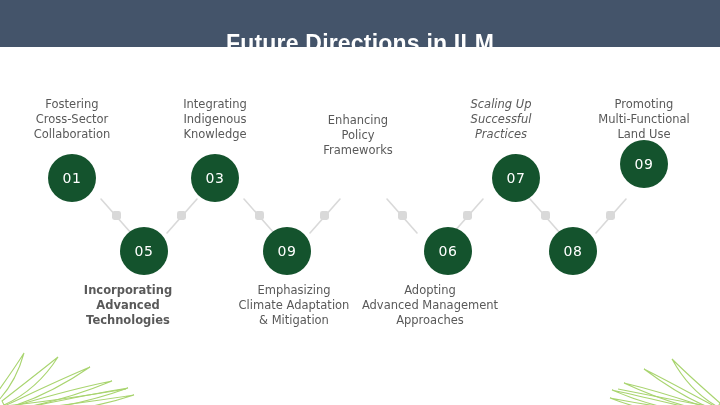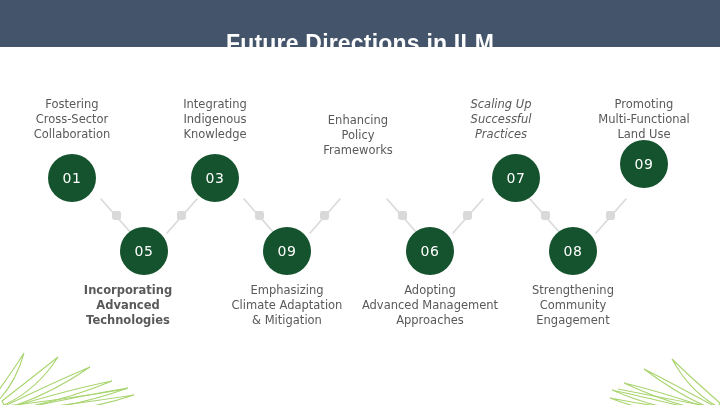--- a/index.html
+++ b/index.html
@@ -129,21 +129,21 @@
     </div>
     <div class="step-node" style="left:120px; top:180px;">
       <span class="step-num">05</span>
     </div>
     <div class="step-node" style="left:191px; top:107px;">
       <span class="step-num">03</span>
     </div>
     <div class="step-node" style="left:263px; top:180px;">
       <span class="step-num">09</span>
     </div>
-    <div class="step-node" style="left:406px; top:180px;">
+    <div class="step-node" style="left:424px; top:180px;">
       <span class="step-num">06</span>
     </div>
     <div class="step-node" style="left:492px; top:107px;">
       <span class="step-num">07</span>
     </div>
     <div class="step-node" style="left:549px; top:180px;">
       <span class="step-num">08</span>
     </div>
     <div class="step-node" style="left:620px; top:93px;">
       <span class="step-num">09</span>
@@ -161,29 +161,26 @@
     <div class="step-label label-top" style="left:421px; top:50px;font-style:italic;">Scaling Up
 Successful
 Practices</div>
     <div class="step-label label-top" style="left:564px; top:50px;">Promoting
 Multi-Functional
 Land Use</div>
 
     <div class="step-label label-bottom" style="left:48px;  top:236px;font-weight:bold;">Incorporating
 Advanced
 Technologies</div>
-    <div class="step-label label-bottom" style="left:207px; top:236px;">Emphasizing
+    <div class="step-label label-bottom" style="left:214px; top:236px;">Emphasizing
 Climate Adaptation
 &amp; Mitigation</div>
     <div class="step-label label-bottom" style="left:350px; top:236px;">Adopting
 Advanced Management
 Approaches</div>
-    <div class="step-label label-bottom" style="left:493px; top:236px;">Strengthening
-Community
-Engagement</div>
 
   </div>
 
   <svg class="frond" id="frond-left" width="150" height="70" viewBox="0 0 150 70" xmlns="http://www.w3.org/2000/svg">
     <g fill="none" stroke="#8cc63f" stroke-width="1.1" opacity="0.75">
       <path d="M2 68 C40 64 85 58 132 50"></path>
       <path d="M6 69 C30 58 58 44 96 28 C70 46 44 60 10 70 Z"></path>
       <path d="M14 69 C44 60 78 50 118 42 C84 56 48 66 16 71 Z"></path>
       <path d="M24 70 C56 64 92 56 134 49 C98 62 58 70 26 72 Z"></path>
       <path d="M8 62 C26 48 44 34 64 18 C50 40 32 56 10 66 Z"></path>

